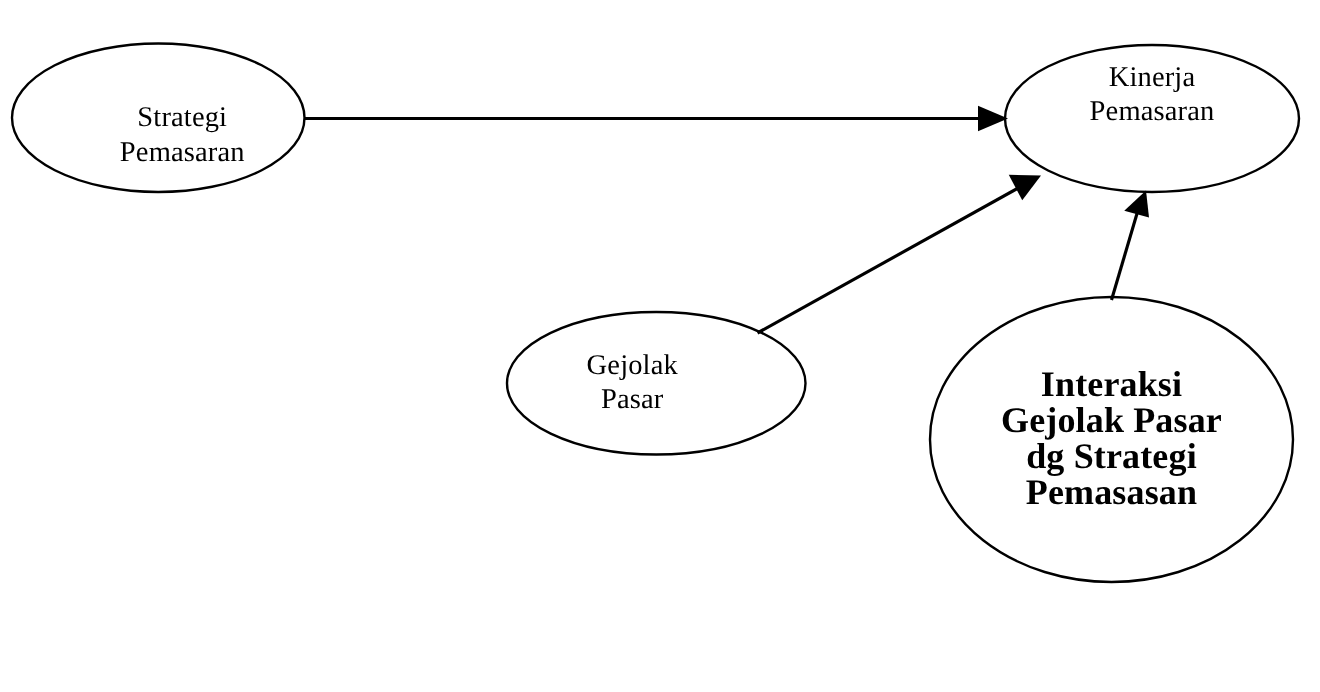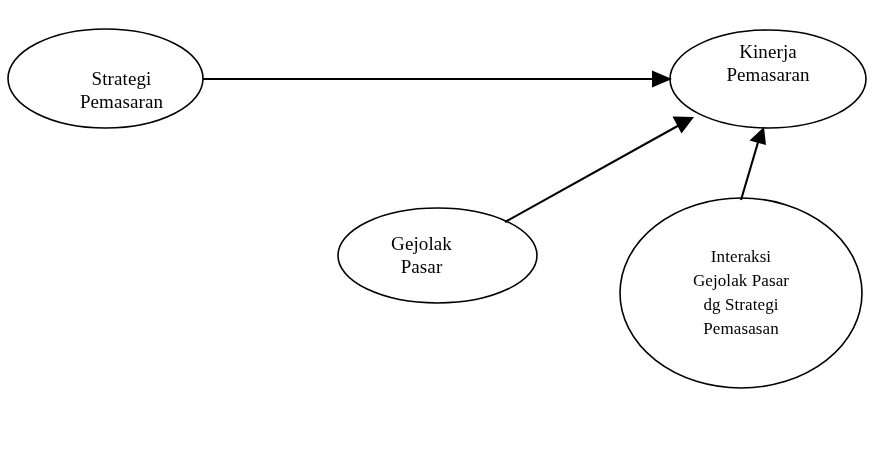--- a/index.html
+++ b/index.html
@@ -45,22 +45,23 @@
     text-align: center;
     color: #000000;
     font-family: "Liberation Serif", "DejaVu Serif", serif;
     font-size: 19px;
     line-height: 23px;
     white-space: pre-line;
     pointer-events: none;
     letter-spacing: 0.1px;
   }
   .node-label.small {
-    font-size: 17px;
+    font-size: 24px;
     line-height: 24px;
+    font-weight: bold;
   }
 </style>
 </head>
 <body>
 
 <div id="diagram-canvas">
 
   <svg id="diagram-svg" viewBox="0 0 880 461" xmlns="http://www.w3.org/2000/svg">
 
     <ellipse class="node-ellipse" cx="105.5" cy="78.5" rx="97.5" ry="49.5"></ellipse>

